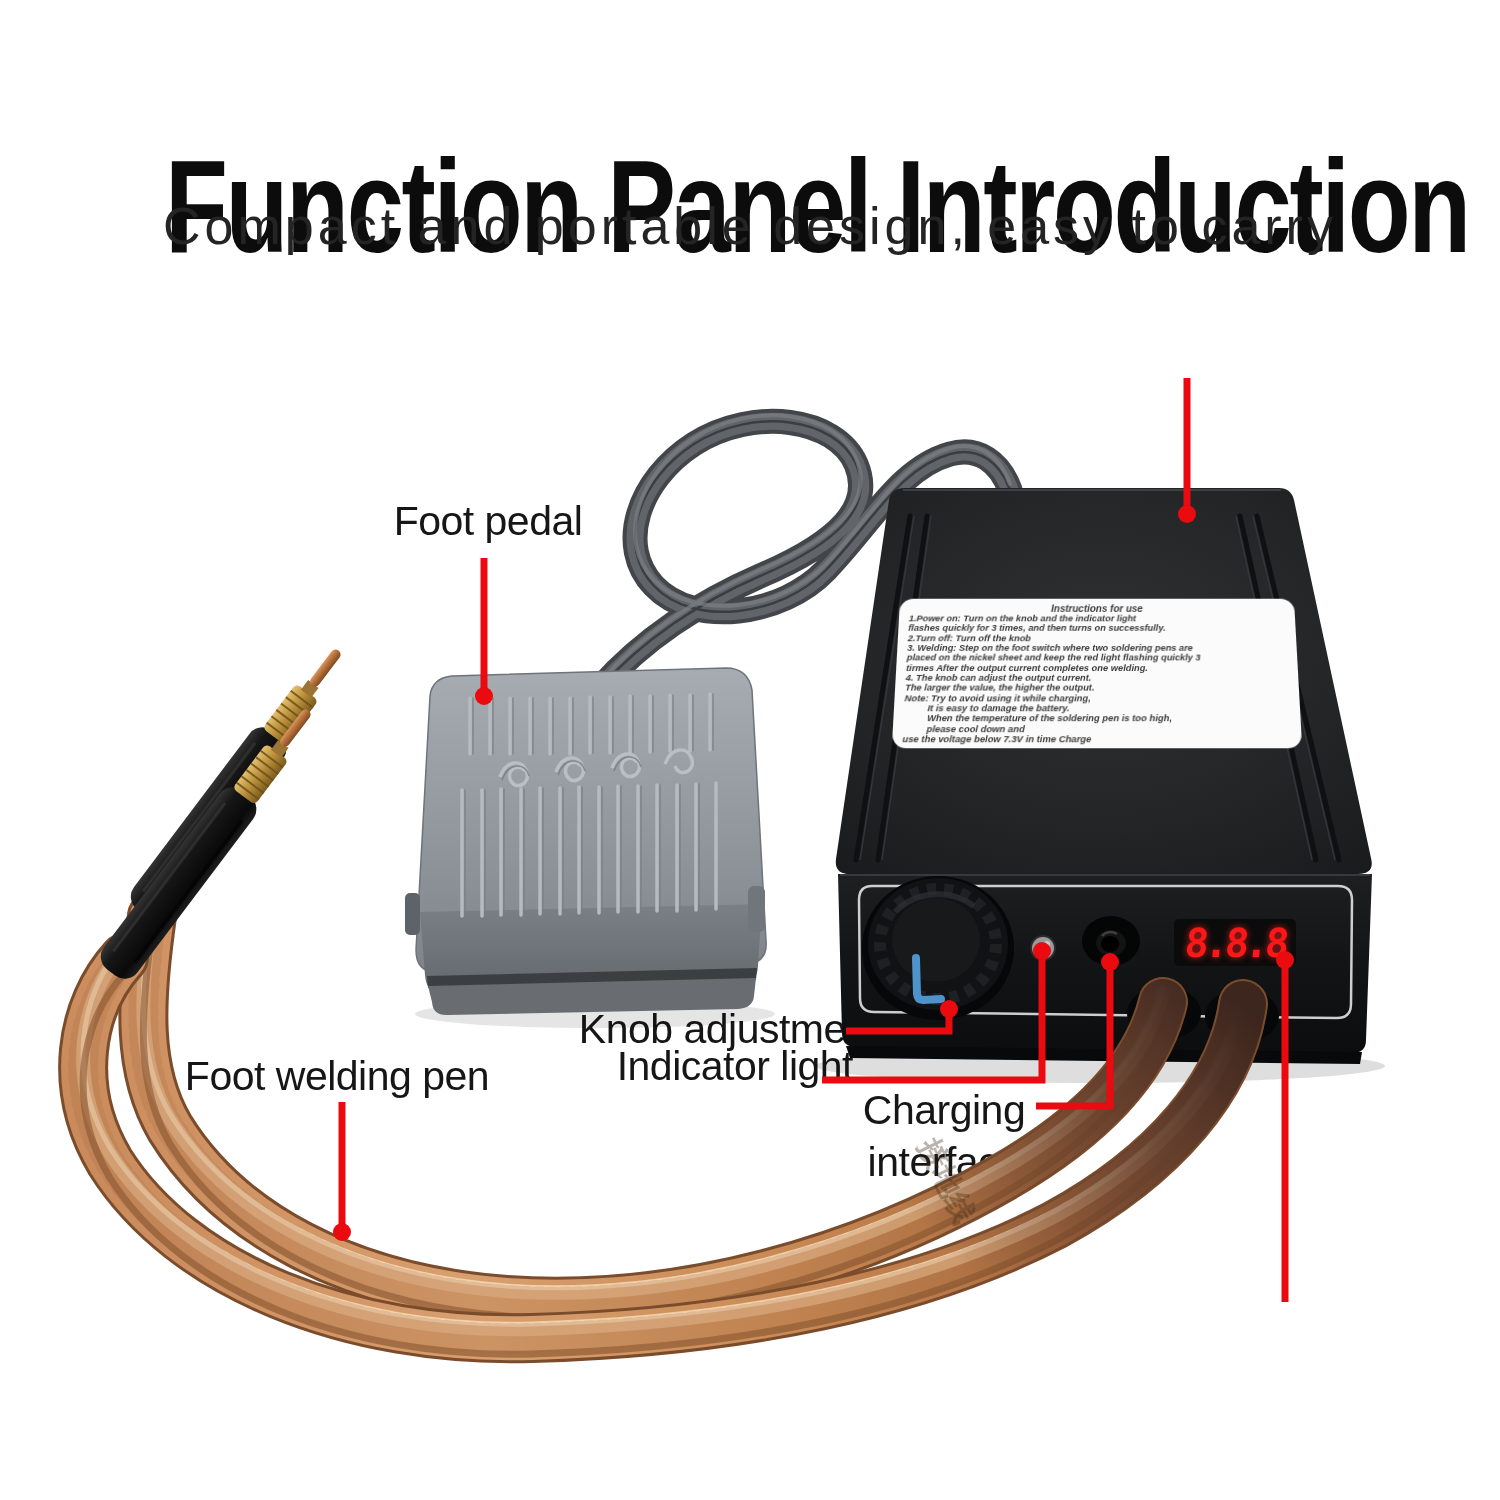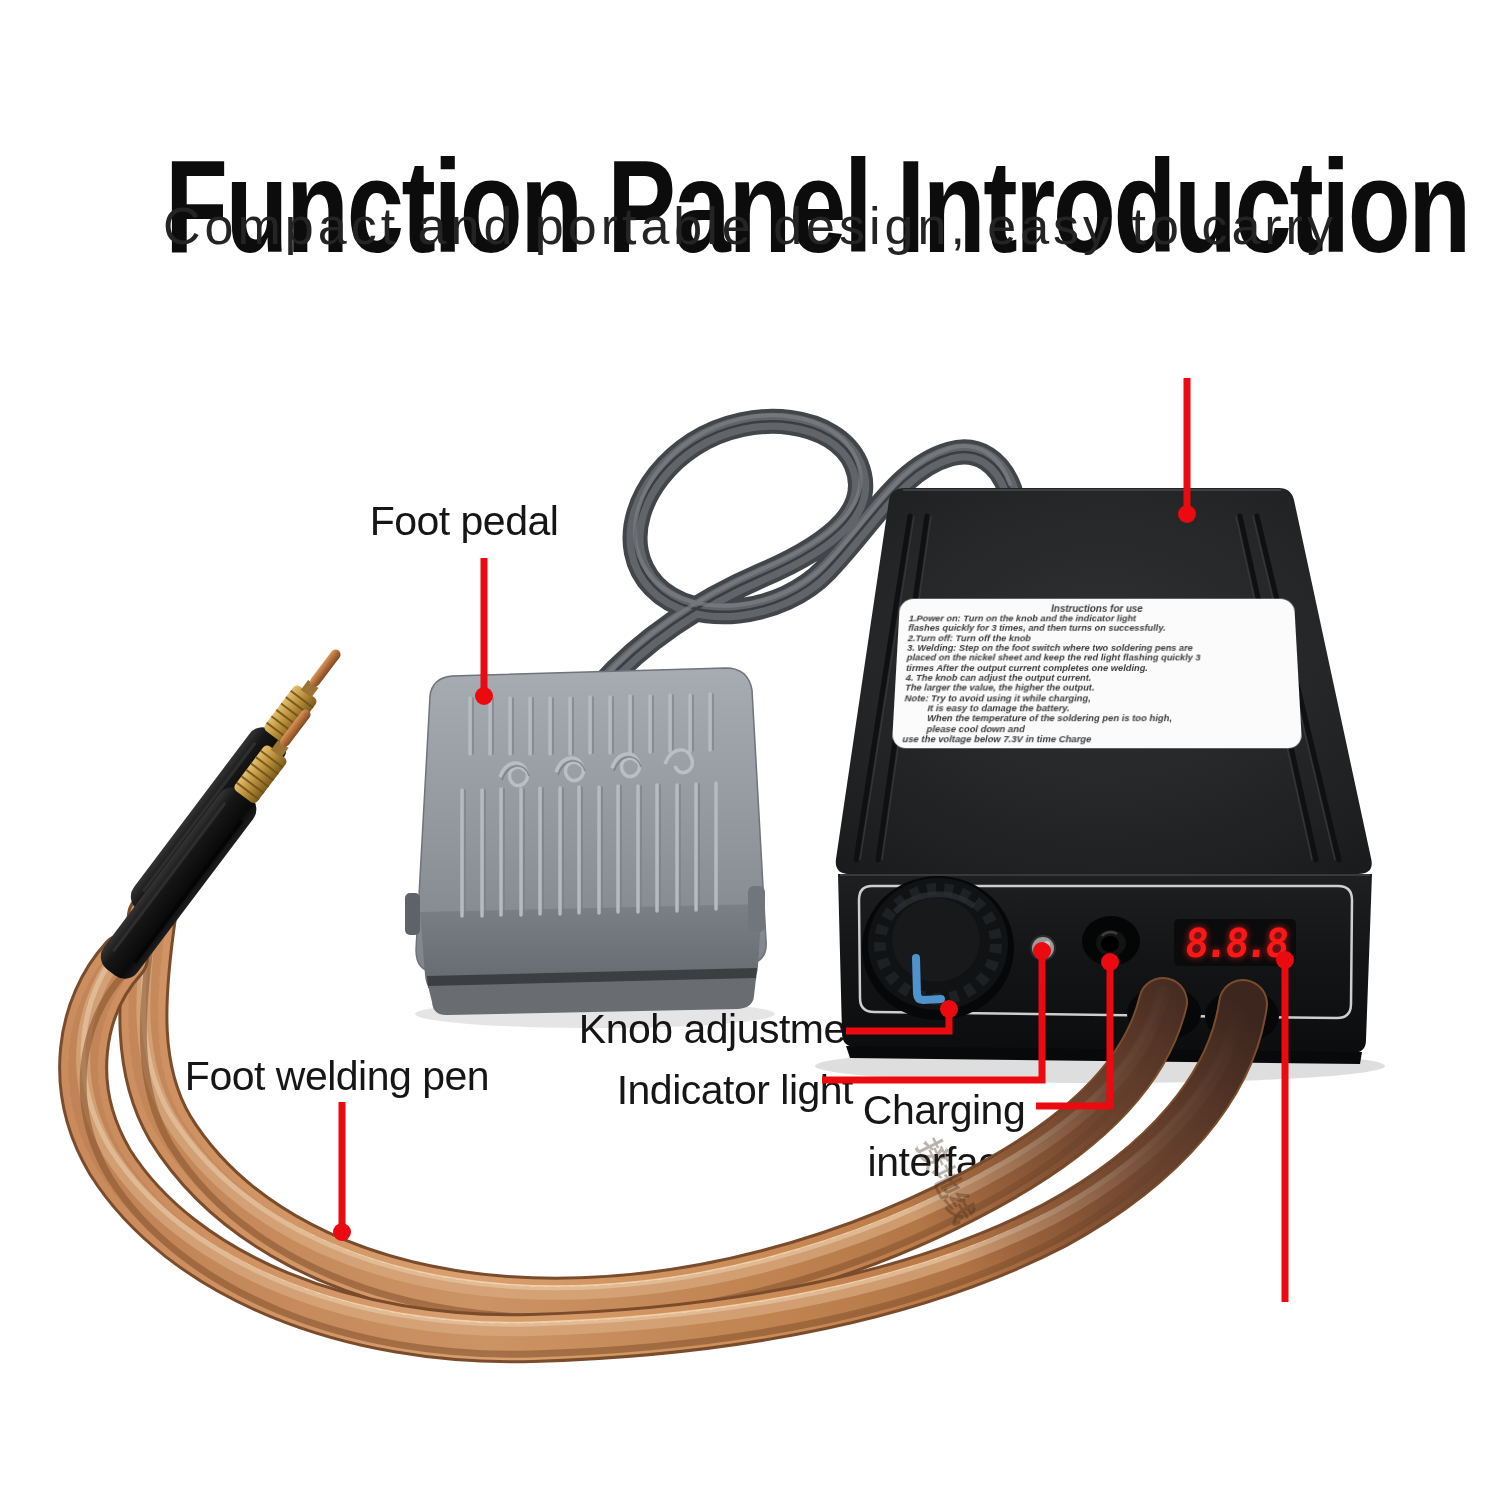--- a/index.html
+++ b/index.html
@@ -218,23 +218,23 @@
         <path d="M219 -14 V14 M227 -14 V14 M235 -14 V14 M243 -14 V14 M251 -14 V14 M259 -14 V14" stroke="#6e5118" stroke-width="2" opacity="0.85"></path>
         <rect x="266" y="-6.5" width="12" height="13" fill="#9b7433"></rect>
         <rect x="276" y="-5" width="44" height="10" rx="5" fill="url(#gPin)"></rect>
       </g>
     </g>
   </svg>
 
   <h1 class="title">Function Panel Introduction</h1>
   <div class="subtitle">Compact and portable design, easy to carry</div>
 
-  <div class="co center" style="left:464px;top:500px;">Foot pedal</div>
+  <div class="co center" style="left:488px;top:500px;">Foot pedal</div>
   <div class="co right" style="left:846px;top:1008px;">Knob adjustment</div>
-  <div class="co right" style="left:820px;top:1069px;">Indicator light</div>
+  <div class="co right" style="left:820px;top:1045px;">Indicator light</div>
   <div class="co center two" style="left:944px;top:1084px;">
     <div>Charging</div>
     <div>interface</div>
   </div>
   <div class="co center" style="left:337px;top:1055px;">Foot welding pen</div>
   <div class="co center two" style="left:1218px;top:1300px;">
   </div>
 
   <div class="inst-label overlay">
     <div class="inst-title">Instructions for use</div>

